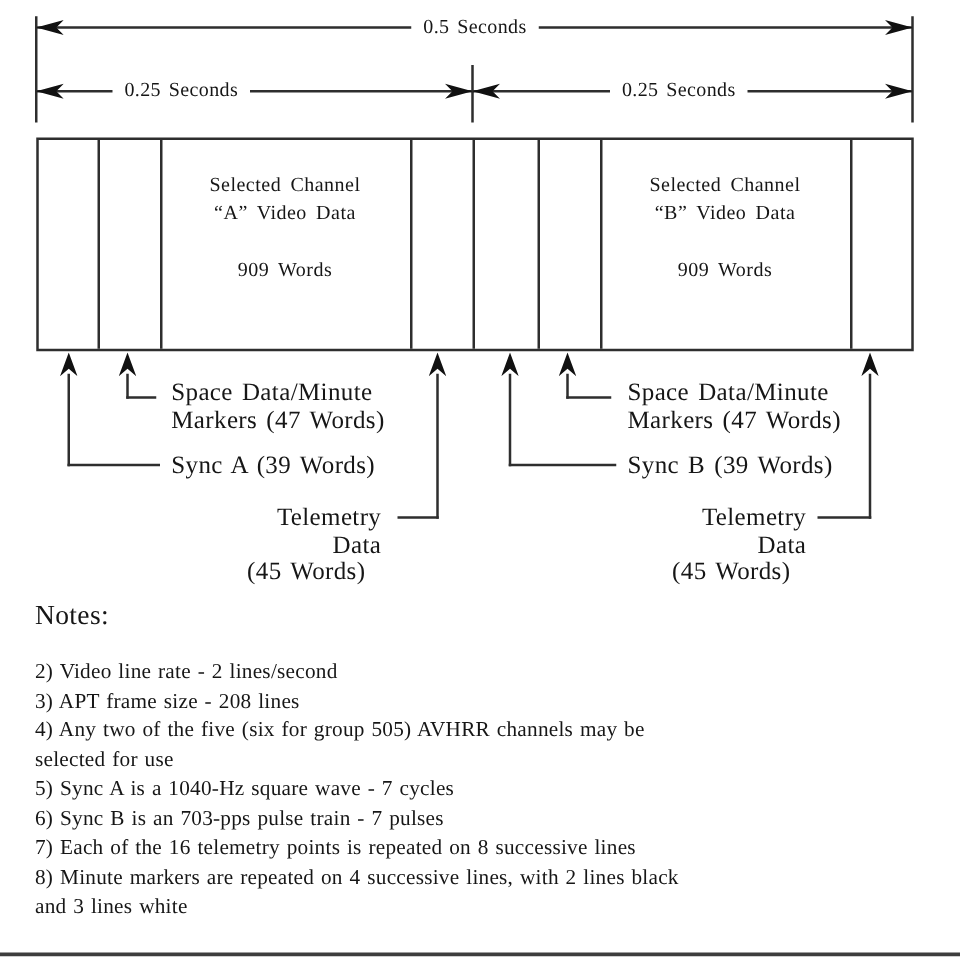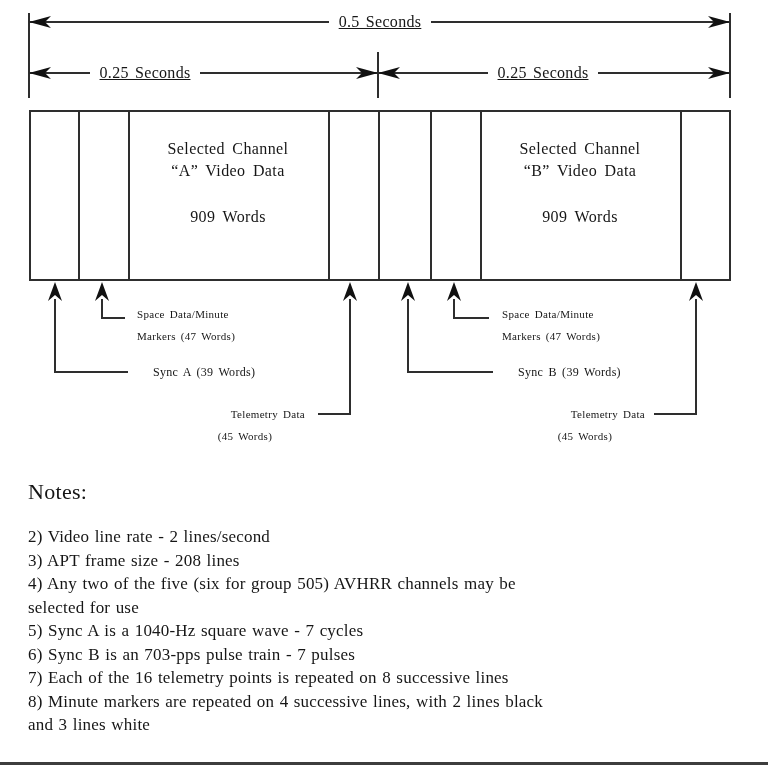--- a/index.html
+++ b/index.html
@@ -4,40 +4,40 @@
 <style>
   html,body{margin:0;padding:0;background:#fff;}
   #canvas{
     position:relative;width:768px;height:772px;background:#ffffff;
     font-family:"Liberation Serif", serif;color:#161616;overflow:hidden;
   }
   .hline{position:absolute;height:2px;background:#2e2e2e;}
   .vline{position:absolute;width:2px;background:#2e2e2e;}
   .dimlabel{
     position:absolute;background:#ffffff;text-align:center;
-    font-size:16px;line-height:20px;letter-spacing:0.3px;word-spacing:2px;text-decoration:underline;
+    font-size:16px;line-height:20px;letter-spacing:0.3px;word-spacing:2px;
   }
   .arrow{position:absolute;}
   .frame{
     position:absolute;left:29px;top:110px;width:702px;height:171px;
     border:2px solid #2e2e2e;box-sizing:border-box;background:#fff;
   }
   .frame .divider{position:absolute;top:0;width:2px;height:100%;background:#2e2e2e;}
   .videocell{
     position:absolute;top:0;height:100%;text-align:center;
     font-size:16px;line-height:22px;letter-spacing:0.4px;word-spacing:3px;
   }
   .videocell .pad{padding-top:26px;}
   .videocell .words{margin-top:24px;}
   .callout-label{
-    position:absolute;font-size:12px;line-height:21.5px;
-    letter-spacing:0.3px;word-spacing:2px;white-space:nowrap;margin-left:16px;
+    position:absolute;font-size:20px;line-height:21.5px;
+    letter-spacing:0.3px;word-spacing:2px;white-space:nowrap;
   }
   .callout-block{
-    position:absolute;font-size:11px;line-height:21.5px;
+    position:absolute;font-size:20px;line-height:21.5px;
     letter-spacing:0.3px;word-spacing:2px;
   }
   .notes-title{position:absolute;left:28px;top:479px;font-size:22px;letter-spacing:0.3px;}
   .notes{
     position:absolute;left:28px;top:525px;width:714px;
     font-size:17px;line-height:23.5px;letter-spacing:0.2px;word-spacing:1px;
   }
   .bottom-rule{position:absolute;left:0;top:762px;width:768px;height:3px;background:#3d3d3d;}
   svg{display:block;}
 </style>

